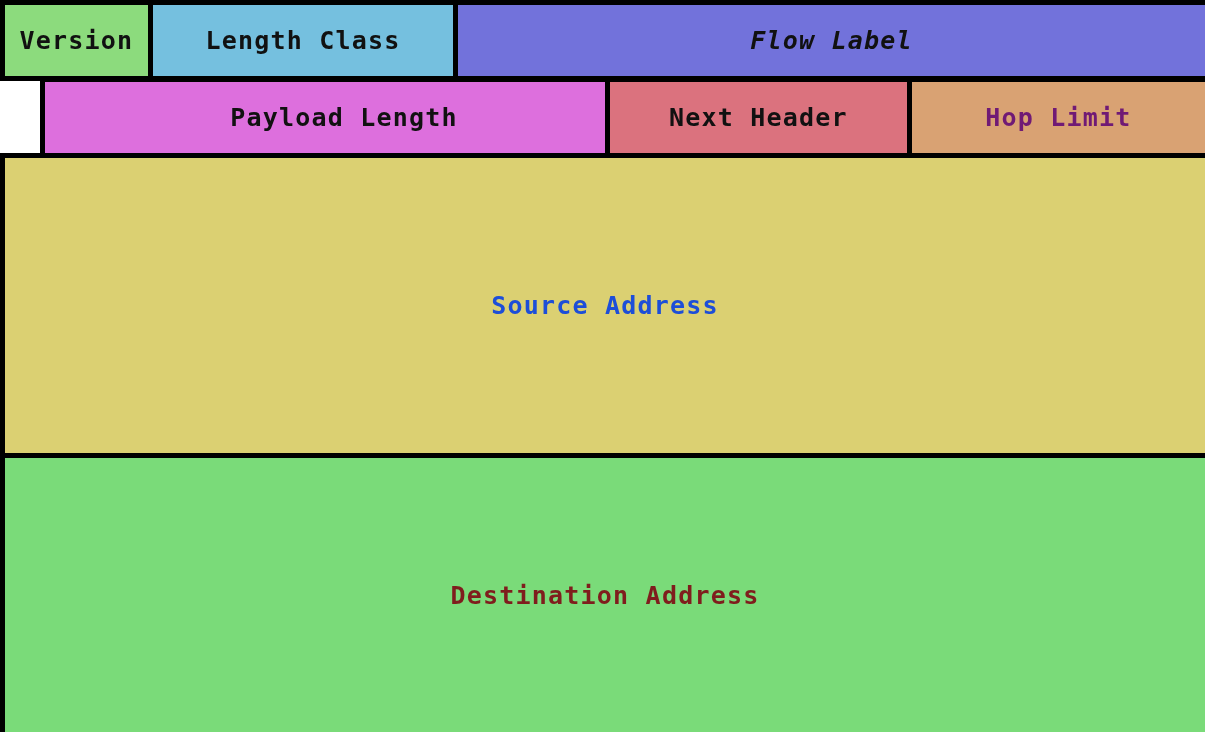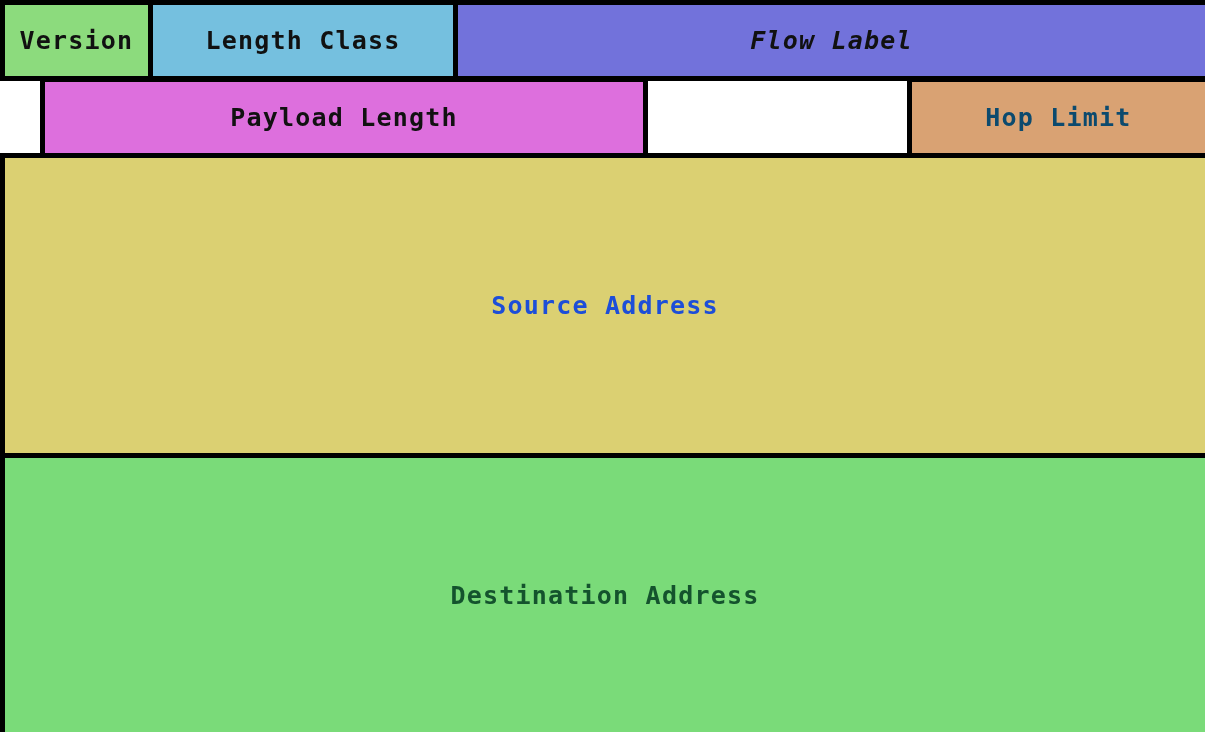--- a/index.html
+++ b/index.html
@@ -72,26 +72,29 @@
   </div>
 
   <div class="field cell-flow-label" style="background: rgb(114, 114, 219); border-color: rgb(0, 0, 0);">
     <span class="field-label" style="color: rgb(17, 17, 17); font-style: italic;">Flow Label</span>
   </div>
 
   <div class="field cell-payload-length" style="background: rgb(221, 111, 221); border-color: rgb(0, 0, 0);">
     <span class="field-label" style="color: rgb(17, 17, 17);">Payload Length</span>
   </div>
 
+  <div class="field cell-next-header" style="background: rgb(219, 114, 126); border-color: rgb(0, 0, 0);">
+    <span class="field-label" style="color: rgb(17, 17, 17);">Next Header</span>
+  </div>
 
   <div class="field cell-hop-limit" style="background: rgb(217, 162, 115); border-color: rgb(0, 0, 0);">
-    <span class="field-label" style="color: #0c4a6e;">Hop Limit</span>
+    <span class="field-label" style="color: #701a75;">Hop Limit</span>
   </div>
 
   <div class="field cell-source-address" style="background: rgb(219, 208, 114); border-color: rgb(0, 0, 0);">
     <span class="field-label" style="color: #1d4ed8;">Source Address</span>
   </div>
 
   <div class="field cell-destination-address" style="background: rgb(122, 219, 121); border-color: rgb(0, 0, 0);">
-    <span class="field-label" style="color: #14532d;">Destination Address</span>
+    <span class="field-label" style="color: #7f1d1d;">Destination Address</span>
   </div>
 
 </div>
 
 </body></html>

